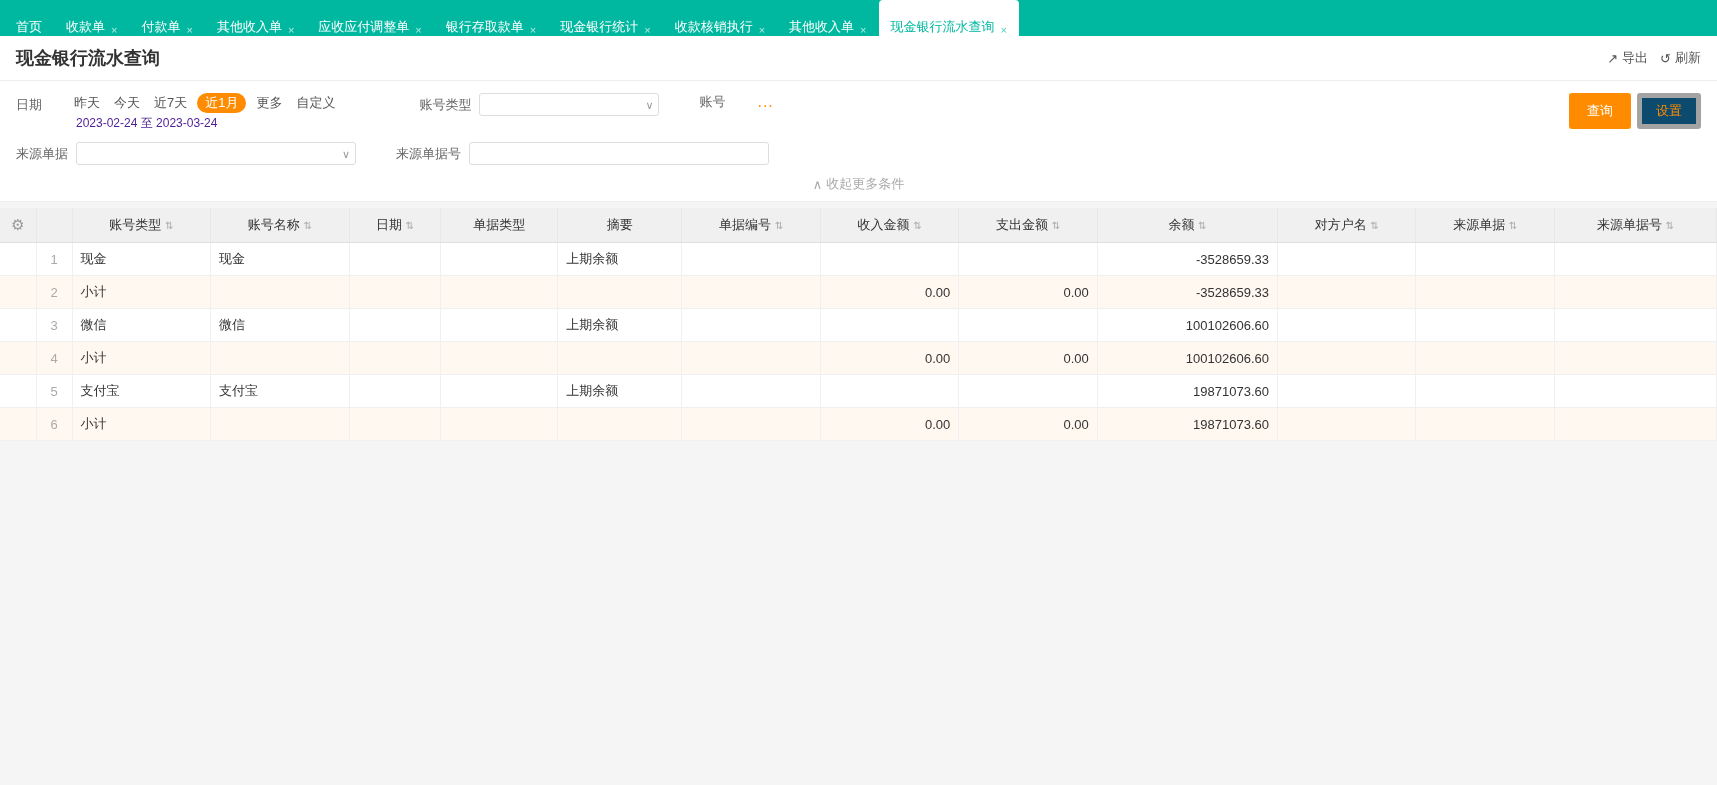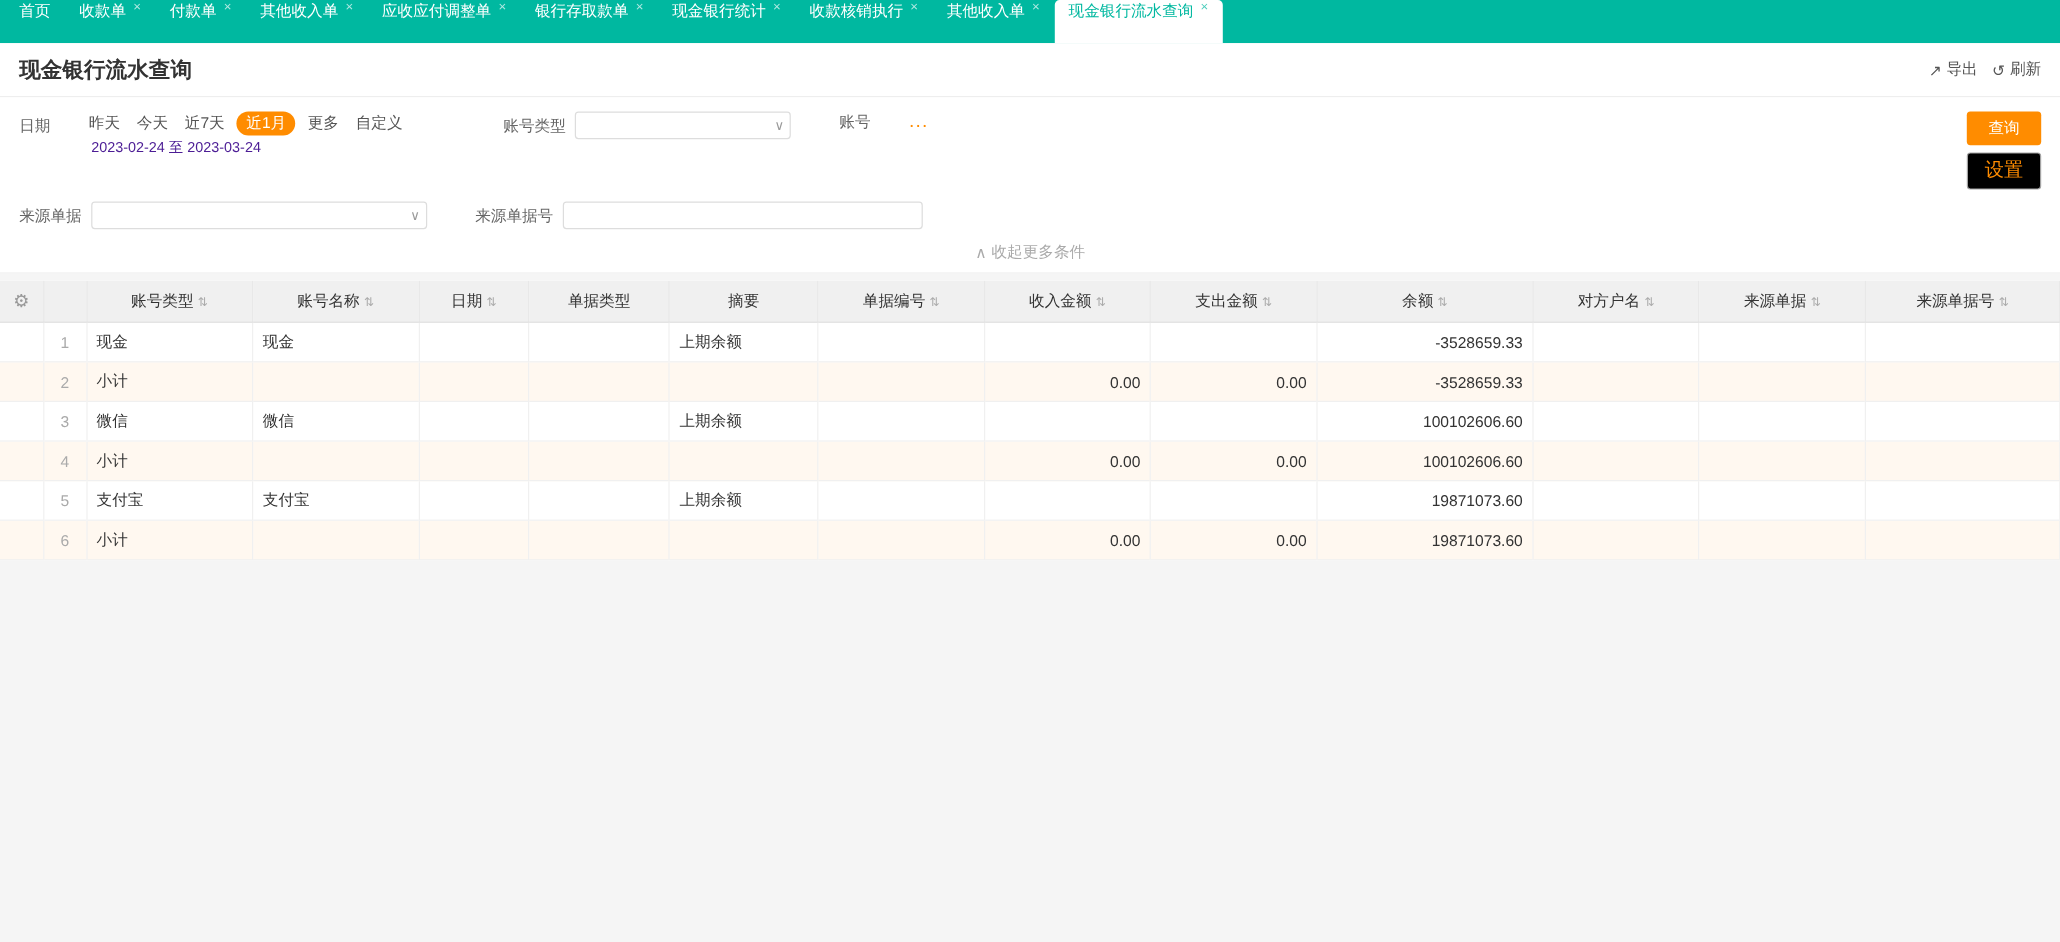--- a/index.html
+++ b/index.html
@@ -12,21 +12,21 @@
       align-items: center;
       height: 36px;
       padding: 0 4px;
       overflow: hidden;
     }
     .nav-tab {
       color: #fff;
       padding: 0 12px;
       height: 36px;
       display: flex;
-      align-items: flex-start;
+      align-items: flex-end;
       white-space: nowrap;
       cursor: pointer;
       font-size: 13px;
       gap: 4px;
     }
     .nav-tab.home {
       background: transparent;
     }
     .nav-tab.active {
       background: #fff;
@@ -142,31 +142,31 @@
     .query-btn {
       background: #ff8c00;
       color: #fff;
       border: none;
       border-radius: 3px;
       padding: 5px 18px;
       cursor: pointer;
       font-size: 13px;
     }
     .settings-btn {
-      background: #000000;
+      background: #0c4a6e;
       color: #ff8c00;
-      border: 1px solid #a3a3a3;
+      border: 5px solid #a3a3a3;
       border-radius: 3px;
       padding: 4px 14px;
       cursor: pointer;
-      font-size: 16px;
+      font-size: 13px;
     }
     .right-btns {
       display: flex;
-      flex-direction: column;
+      flex-direction: row;
       gap: 6px;
       margin-left: auto;
     }
 
     
     .table-container {
       background: #fff;
       margin-top: 6px;
       overflow-x: auto;
     }

